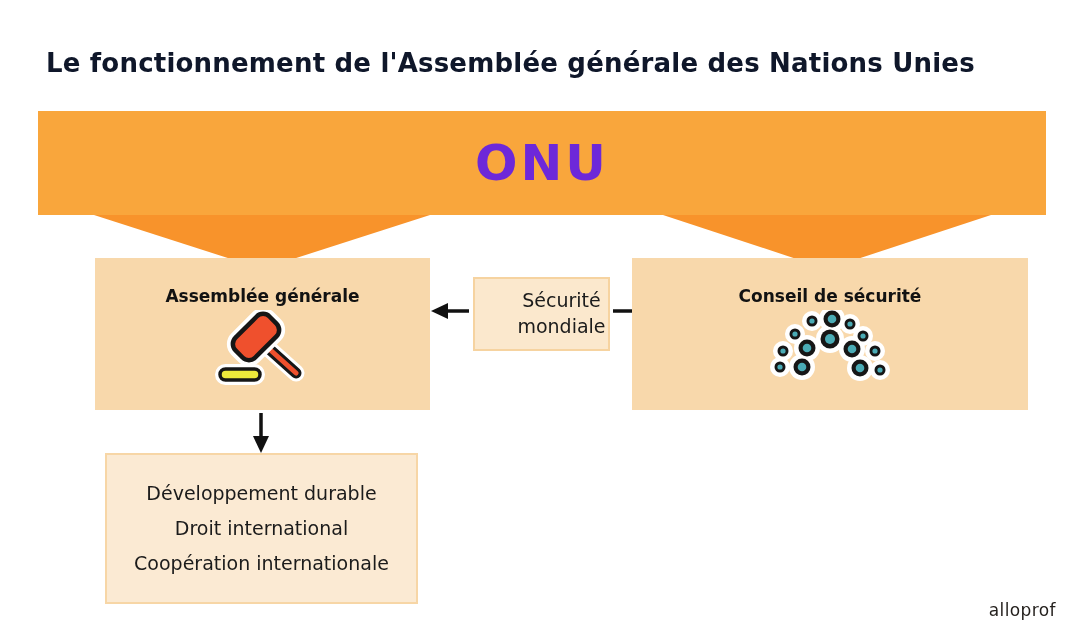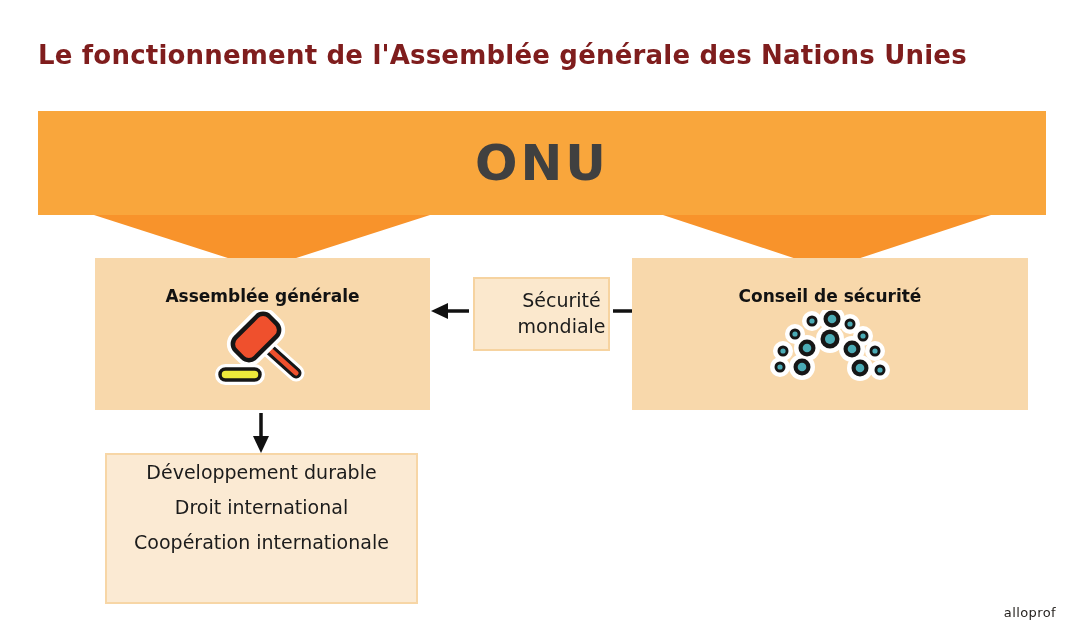--- a/index.html
+++ b/index.html
@@ -2,29 +2,29 @@
 <html><head>
 <meta charset="utf-8">
 <style>
   html,body { margin:0; padding:0; background:#ffffff; }
   .canvas {
     position:relative; width:1080px; height:635px; background:#ffffff;
     font-family:"DejaVu Sans","Liberation Sans",sans-serif; color:#161616;
     overflow:hidden;
   }
   .title {
-    position:absolute; left:38px; top:40px; margin:0;
-    font-size:26px; font-weight:bold; letter-spacing:0.2px; color:#7f1d1d;
+    position:absolute; left:38px; top:40px; margin:8px;
+    font-size:26px; font-weight:bold; letter-spacing:0.2px; color:#0f172a;
     white-space:nowrap;
   }
   .banner {
     position:absolute; left:38px; top:111px; width:1008px; height:104px;
     background:#F9A63C; display:flex; align-items:center; justify-content:center;
   }
-  .banner-label { font-size:50px; font-weight:bold; letter-spacing:3px; color:#404040; }
+  .banner-label { font-size:50px; font-weight:bold; letter-spacing:3px; color:#6d28d9; }
 
   .overlay { position:absolute; left:0; top:0; width:1080px; height:635px; pointer-events:none; }
 
   .node {
     position:absolute; background:#F8D8AB;
     display:flex; flex-direction:column; align-items:center;
     box-sizing:border-box; padding-top:28px;
   }
   .node-assembly { left:95px; top:258px; width:335px; height:152px; }
   .node-council  { left:632px; top:258px; width:396px; height:152px; }
@@ -34,27 +34,27 @@
   .relation {
     position:absolute; left:473px; top:277px; width:137px; height:74px;
     background:#FBE8CD; border:2px solid #F6D3A0; box-sizing:border-box;
     display:flex; align-items:center; justify-content:center;
     text-align:center; font-size:19px; line-height:1.35; color:#1b1b1b;padding-left:40px;
   }
 
   .topics {
     position:absolute; left:105px; top:453px; width:313px; height:151px;
     background:#FBEAD3; border:2px solid #F7D6A6; box-sizing:border-box;
-    display:flex; flex-direction:column; align-items:center;
+    display:flex; flex-direction:column; justify-content:center; align-items:center;
   }
   .topic { font-size:19px; line-height:35px; color:#1b1b1b; white-space:nowrap; }
 
   .logo {
     position:absolute; right:24px; bottom:15px;
-    font-size:13px; font-weight:500; letter-spacing:0.4px; color:#231F1C;
+    font-size:17px; font-weight:500; letter-spacing:0.4px; color:#231F1C;
   }
 </style>
 </head>
 <body>
 
 <div class="canvas">
 
   <h1 class="title">Le fonctionnement de l'Assemblée générale des Nations Unies</h1>
 
   <div class="banner">

